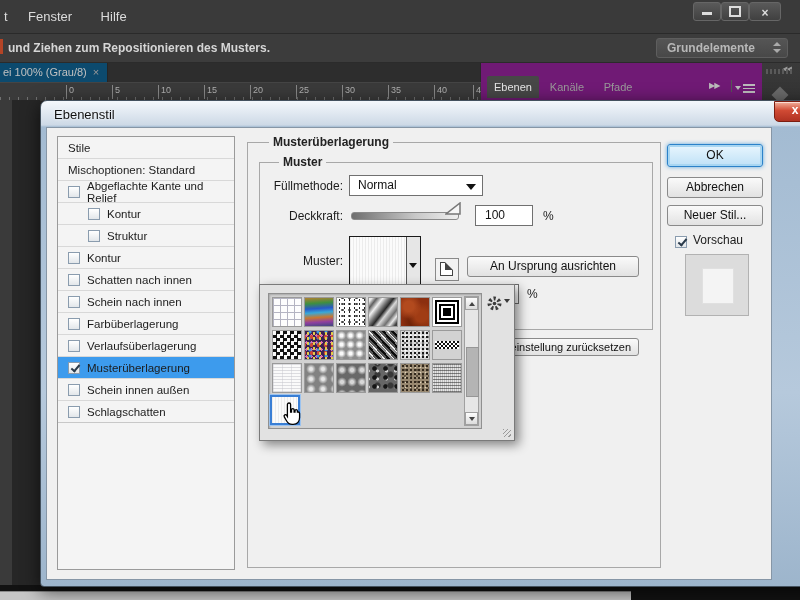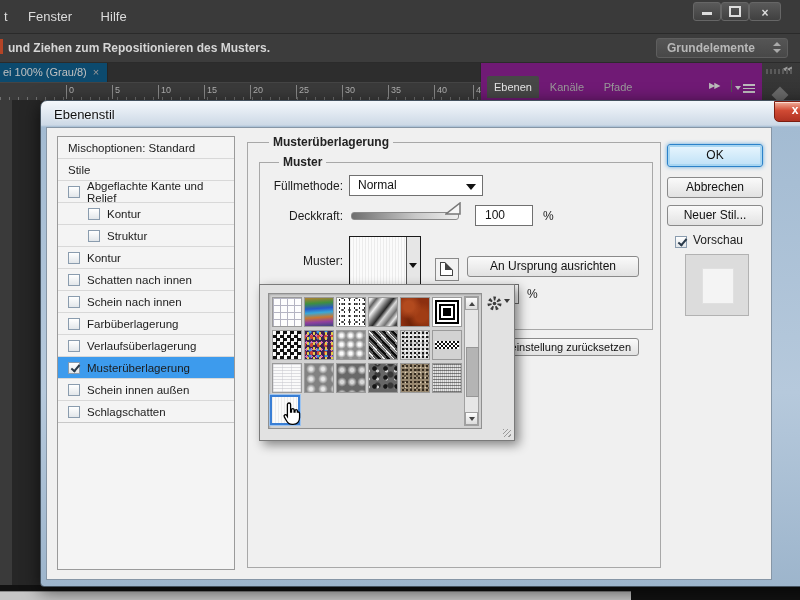--- a/index.html
+++ b/index.html
@@ -232,24 +232,24 @@
   <div class="abs titlebar">
     <span class="abs dlg-title">Ebenenstil</span>
     <div class="abs dlg-close">x</div>
   </div>
 
   <div class="abs dlg-body">
 
     
     <div class="abs listbox">
       <div class="lrow">
+          <span>Stile</span>
+        </div>
+      <div class="lrow">
           <span>Mischoptionen: Standard</span>
-        </div>
-      <div class="lrow">
-          <span>Stile</span>
         </div>
       <div class="lrow">
           <span class="cb"></span>
           <span>Abgeflachte Kante und Relief</span>
         </div>
       <div class="lrow ind">
           <span class="cb"></span>
           <span>Kontur</span>
         </div>
       <div class="lrow ind">

